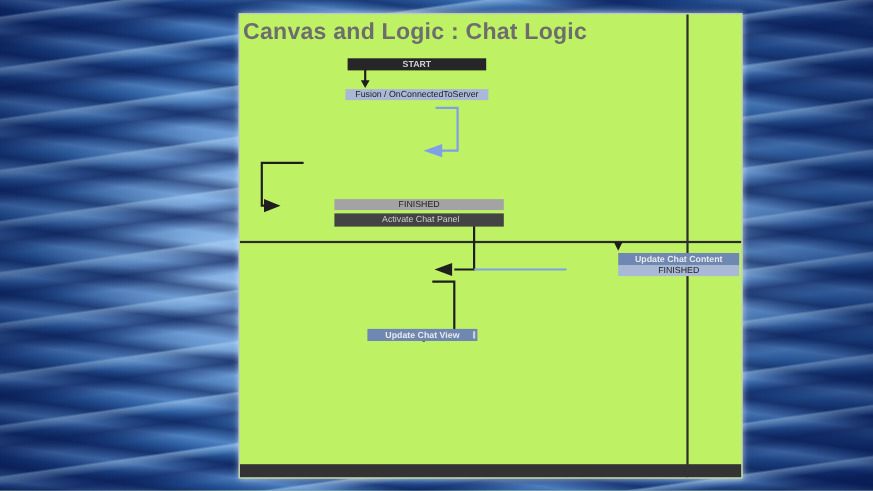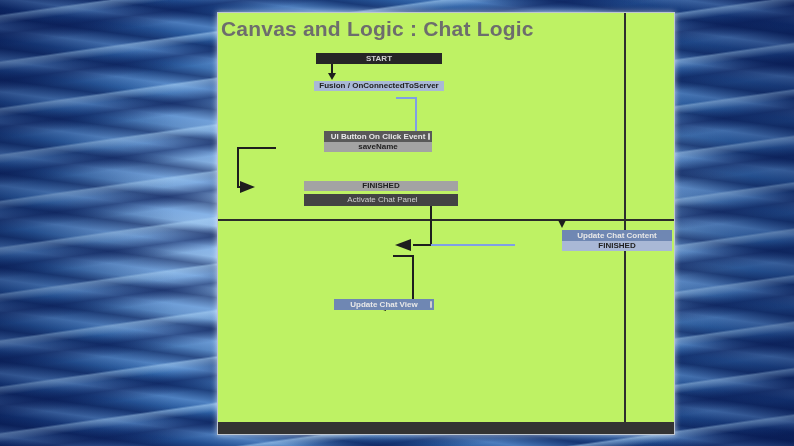--- a/index.html
+++ b/index.html
@@ -37,21 +37,21 @@
   }
   .bottom-band {
     position: absolute; left: 0; right: 0; bottom: 0; height: 12px; background: #333;
   }
   .node { position: absolute; font-size: 8px; font-weight: bold; text-align: center; padding-left: 48px; }
   .node .hdr {
     height: 11px; line-height: 11px; color: #e8e8e8;
     position: relative; padding: 0 4px; white-space: nowrap;
   }
   .node .evt {
-    height: 10px; line-height: 10px; white-space: nowrap; font-weight: bold;
+    height: 10px; line-height: 10px; white-space: nowrap; font-weight: normal;
   }
   .node .act {
     height: 12px; line-height: 12px; text-align: center; padding-left: 3px;
     color: #cfcfcf; font-weight: normal; background: #434343; margin-top: 3px;
   }
   .hdr .pin {
     position: absolute; right: 2px; top: 2px; width: 2px; height: 7px;
     background: #cfcfcf; border-radius: 1px;
   }
   .gray .hdr { background: #595959; }
@@ -95,27 +95,20 @@
   </svg>
 
   <div class="node start" style="left:50px; top:40px; width:126px;">
     <div class="hdr">START</div>
   </div>
 
   <div class="node blue" style="left:48px; top:68px; width:130px;">
     <div class="evt">Fusion / OnConnectedToServer</div>
   </div>
 
-  <div class="node gray" style="left:58px; top:118px; width:108px;">
-    <div class="hdr">
-      <span>UI Button On Click Event</span>
-      <span class="pin"></span>
-    </div>
-    <div class="evt">saveName</div>
-  </div>
 
   <div class="node gray" style="left:38px; top:168px; width:154px;">
     <div class="evt">FINISHED</div>
     <div class="act">Activate Chat Panel</div>
   </div>
 
 
   <div class="node blue" style="left:68px; top:286px; width:100px;">
     <div class="hdr">
       <span>Update Chat View</span>

